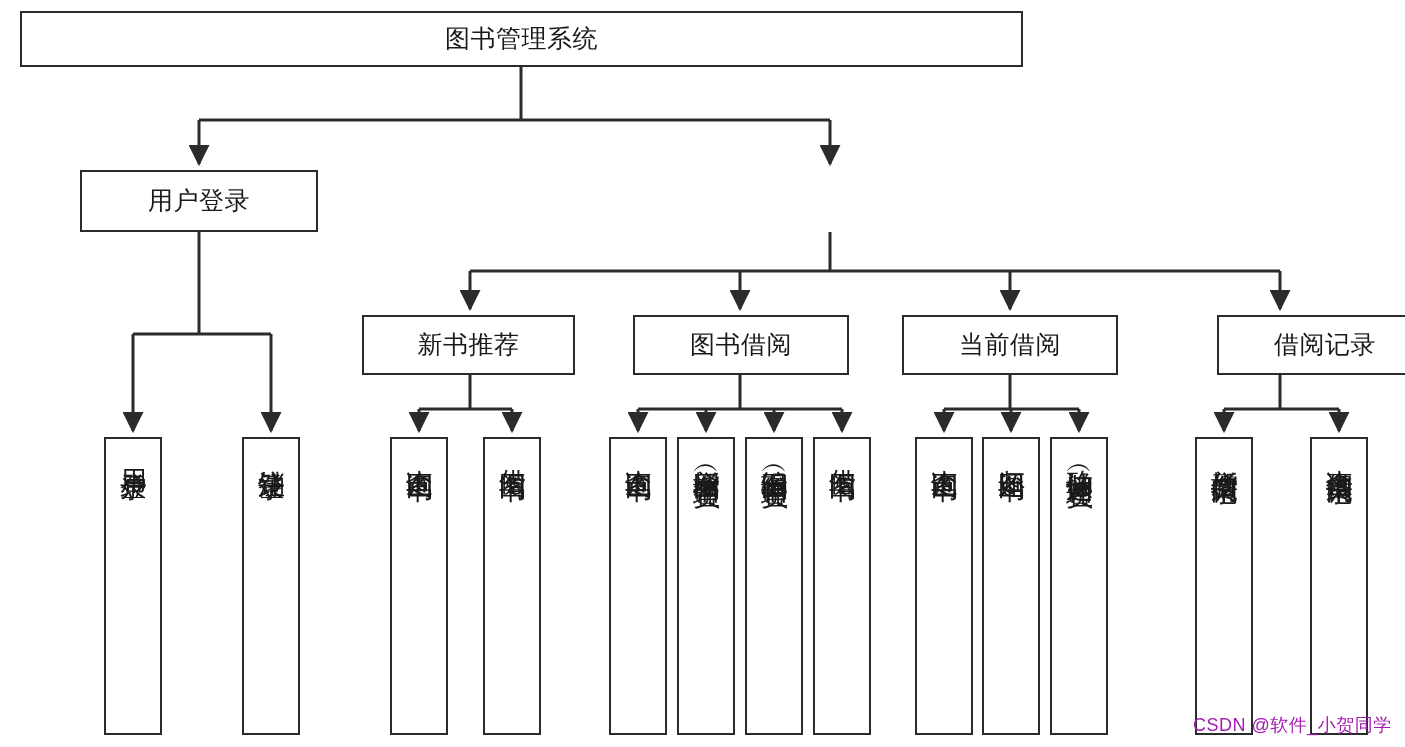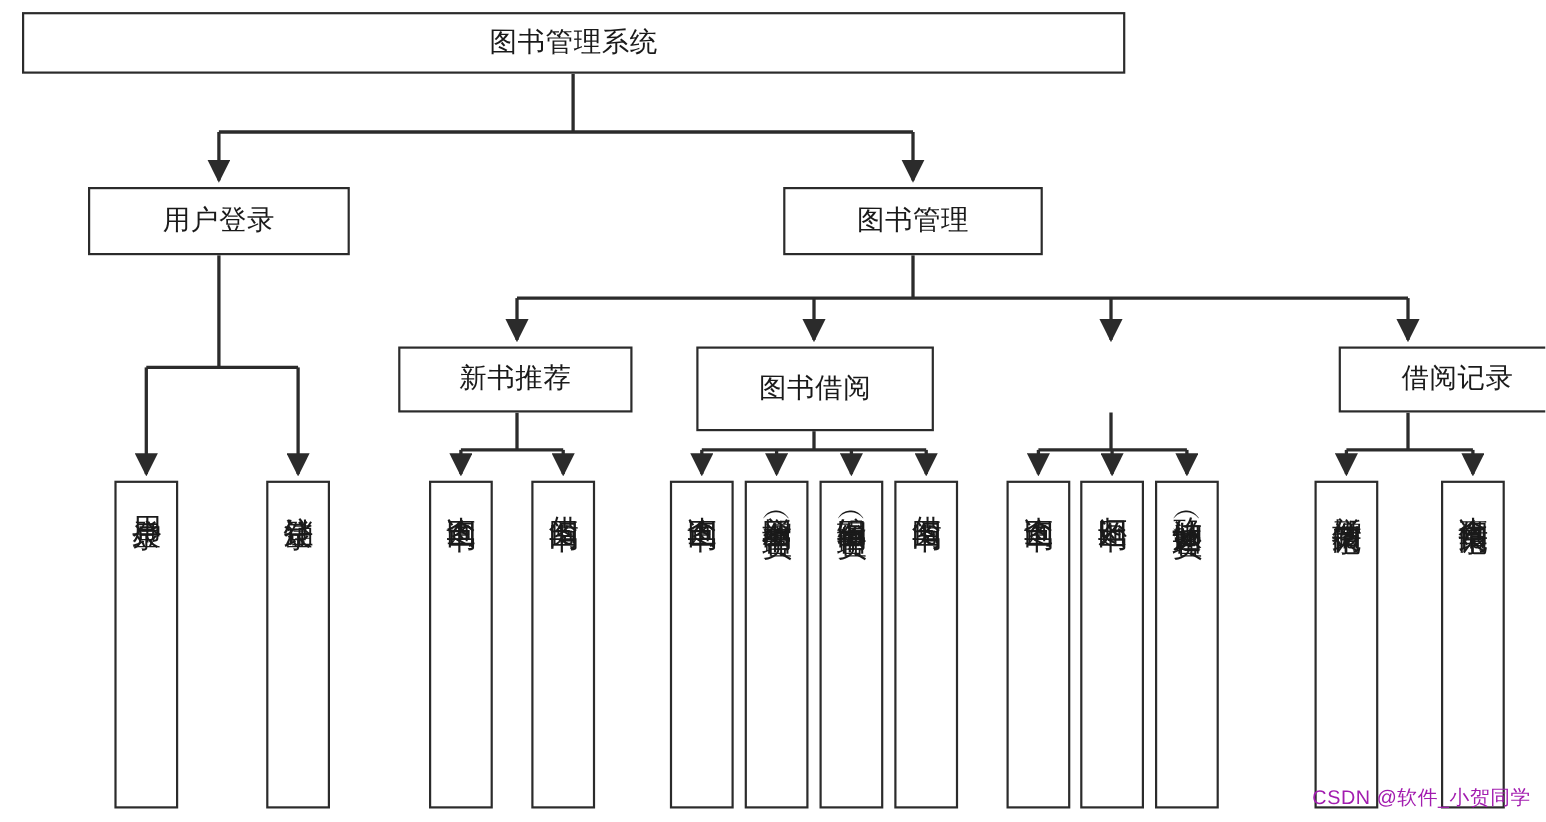--- a/index.html
+++ b/index.html
@@ -125,29 +125,29 @@
     </g>
   </svg>
 
   <div class="node horiz" style="left:20px; top:11px; width:1003px; height:56px;">
     <span class="label">图书管理系统</span>
   </div>
 
   <div class="node horiz" style="left:80px; top:170px; width:238px; height:62px;">
     <span class="label">用户登录</span>
   </div>
-  <div class="node horiz" style="left:712px; top:170px; width:236px; height:62px;">
-    <span class="label">图书管理</span>
-  </div>
 
   <div class="node horiz" style="left:362px; top:315px; width:213px; height:60px;">
     <span class="label">新书推荐</span>
   </div>
-  <div class="node horiz" style="left:633px; top:315px; width:216px; height:77px;">
+  <div class="node horiz" style="left:633px; top:315px; width:216px; height:60px;">
     <span class="label">图书借阅</span>
+  </div>
+  <div class="node horiz" style="left:902px; top:315px; width:216px; height:60px;">
+    <span class="label">当前借阅</span>
   </div>
   <div class="node horiz" style="left:1217px; top:315px; width:216px; height:60px;">
     <span class="label">借阅记录</span>
   </div>
 
   <div class="node vert" style="left:104px; top:437px; width:58px; height:298px;">
     <span class="label">用户登录</span>
   </div>
   <div class="node vert" style="left:242px; top:437px; width:58px; height:298px;">
     <span class="label">注销登录</span>

